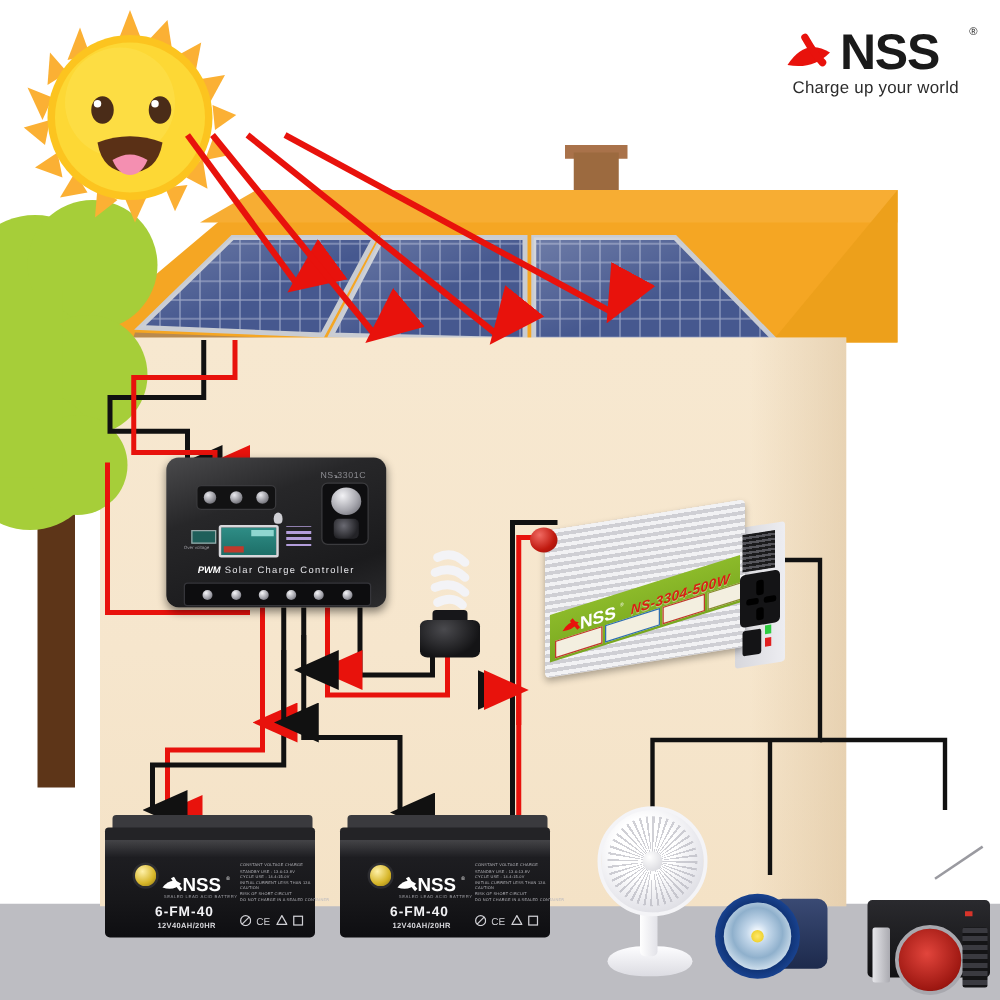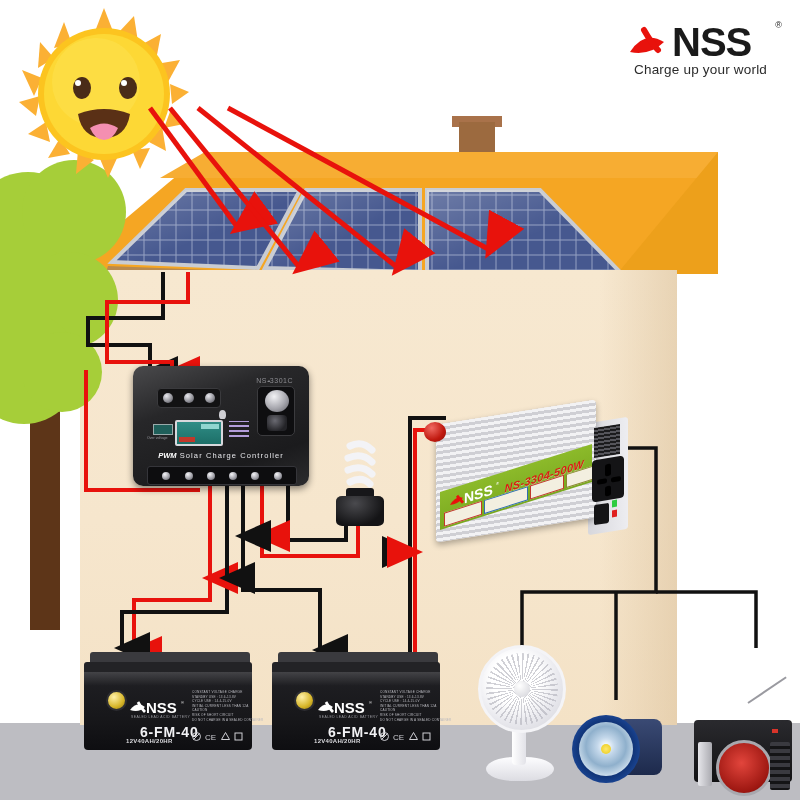--- a/index.html
+++ b/index.html
@@ -82,21 +82,21 @@
   .batt-top{position:absolute;left:6px;top:0;width:160px;height:18px;background:#3a3a3e;border-radius:3px;}
   .batt-top2{position:absolute;left:0;top:10px;width:168px;height:14px;background:#232326;border-radius:3px;}
   .batt-face{position:absolute;left:0;top:20px;width:168px;height:78px;
      background:linear-gradient(180deg,#202024 0%,#17171a 60%,#0e0e11 100%);border-radius:0 0 4px 4px;}
   .batt-shine{position:absolute;left:0;top:20px;width:168px;height:14px;
      background:linear-gradient(180deg,rgba(255,255,255,.16),rgba(255,255,255,0));}
   .batt-cap{position:absolute;left:22px;top:38px;width:17px;height:17px;border-radius:50%;
      background:radial-gradient(circle at 35% 30%,#fff1a8,#d6b528 60%,#8b7314);border:2px solid #2d2d31;}
   .batt-nss{position:absolute;left:44px;top:46px;}
   .batt-sub{position:absolute;left:47px;top:63px;color:#9a9aa0;font-size:3.4px;letter-spacing:.45px;}
-  .batt-model{position:absolute;left:56px;top:72px;color:#f2f2f5;font-size:14px;font-weight:bold;letter-spacing:.8px;}
+  .batt-model{position:absolute;left:40px;top:72px;color:#f2f2f5;font-size:11px;font-weight:bold;letter-spacing:.8px;}
   .batt-spec{position:absolute;left:42px;top:86px;color:#dcdce0;font-size:6px;font-weight:bold;letter-spacing:.3px;}
   .batt-text{position:absolute;left:108px;top:38px;width:56px;}
   .batt-text div{color:#b9b9bf;font-size:3.1px;line-height:4.6px;letter-spacing:.2px;white-space:nowrap;}
   .batt-certs{position:absolute;left:108px;top:80px;display:flex;gap:4px;align-items:center;}
   .batt-post{position:absolute;top:4px;width:12px;height:11px;background:#2b2b2f;border-radius:2px;}
   .batt-post.pos{background:#5a3a18;}
 
   
   .fan{position:absolute;left:478px;top:645px;width:92px;height:140px;}
   .fan-head{position:absolute;left:0;top:0;width:82px;height:82px;border-radius:50%;

